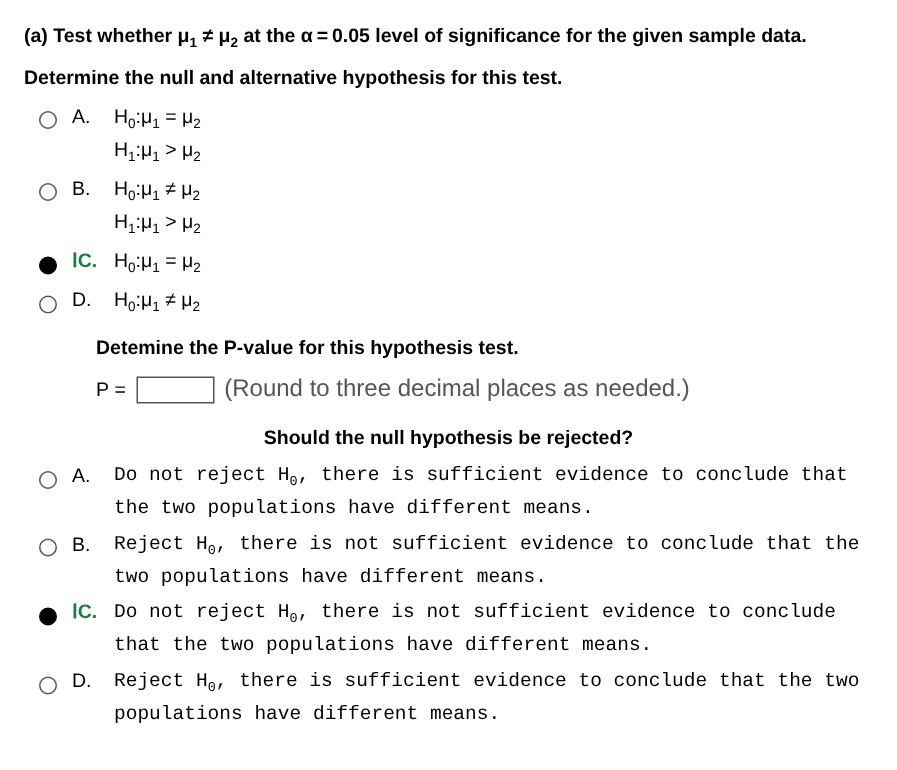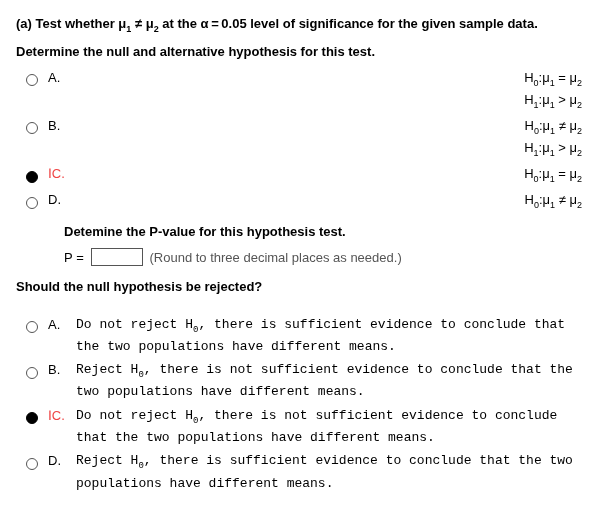--- a/index.html
+++ b/index.html
@@ -47,50 +47,50 @@
       border: 1px solid #555;
       display: inline-block;
       vertical-align: middle;
       background: #fff;
     }
     .radio-circle.selected {
       background: #000;
       border: 1px solid #000;
     }
     .correct-marker {
-      color: #ef4444;
-      font-weight: normal;
+      color: #15803d;
+      font-weight: bold;
     }
     .hypothesis-line {
       display: block;
       font-size: 13px;
-      text-align: right;
     }
     sub { font-size: 9px; }
     .p-value-row {
       display: flex;
       align-items: center;
       margin: 6px 0;
       flex-wrap: wrap;
     }
     .input-box {
       display: inline-block;
       width: 52px;
       height: 18px;
       border: 1px solid #555;
       margin: 0 3px;
       vertical-align: middle;
     }
     .round-note {
-      font-size: 13px;
+      font-size: 16px;
       color: #555;
       margin-left: 4px;
     }
     .section-title {
-      margin: 8px 0 18px 0;
+      margin: 8px 0 6px 0;
+      text-align: center;
     }
     .option-text-long {
       font-size: 13px;
       font-family: Liberation Mono, monospace;
     }
   </style>
 </head>
 <body>
 
 <div class="question-part">

